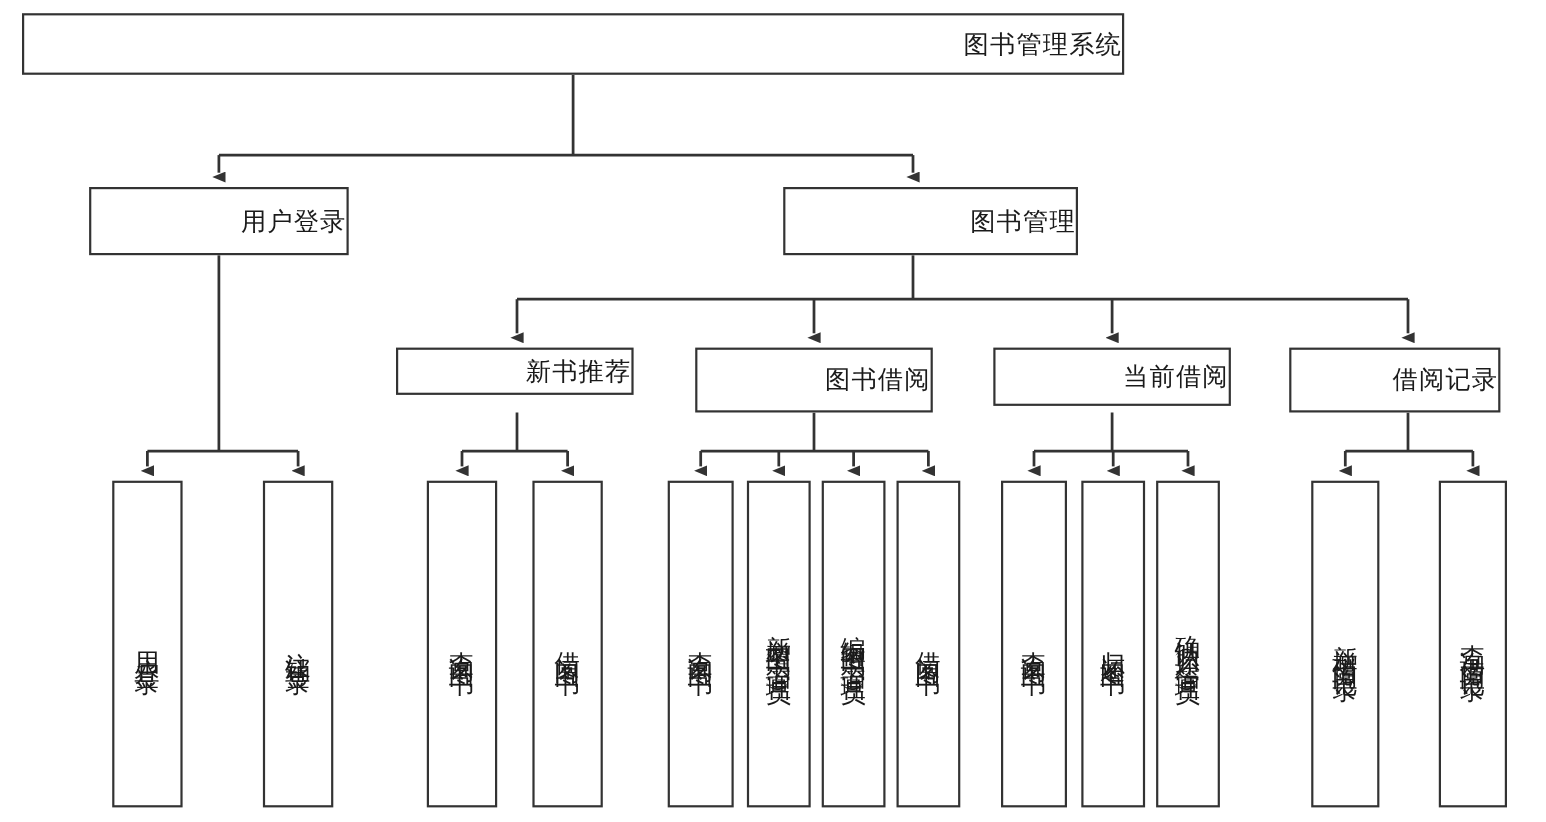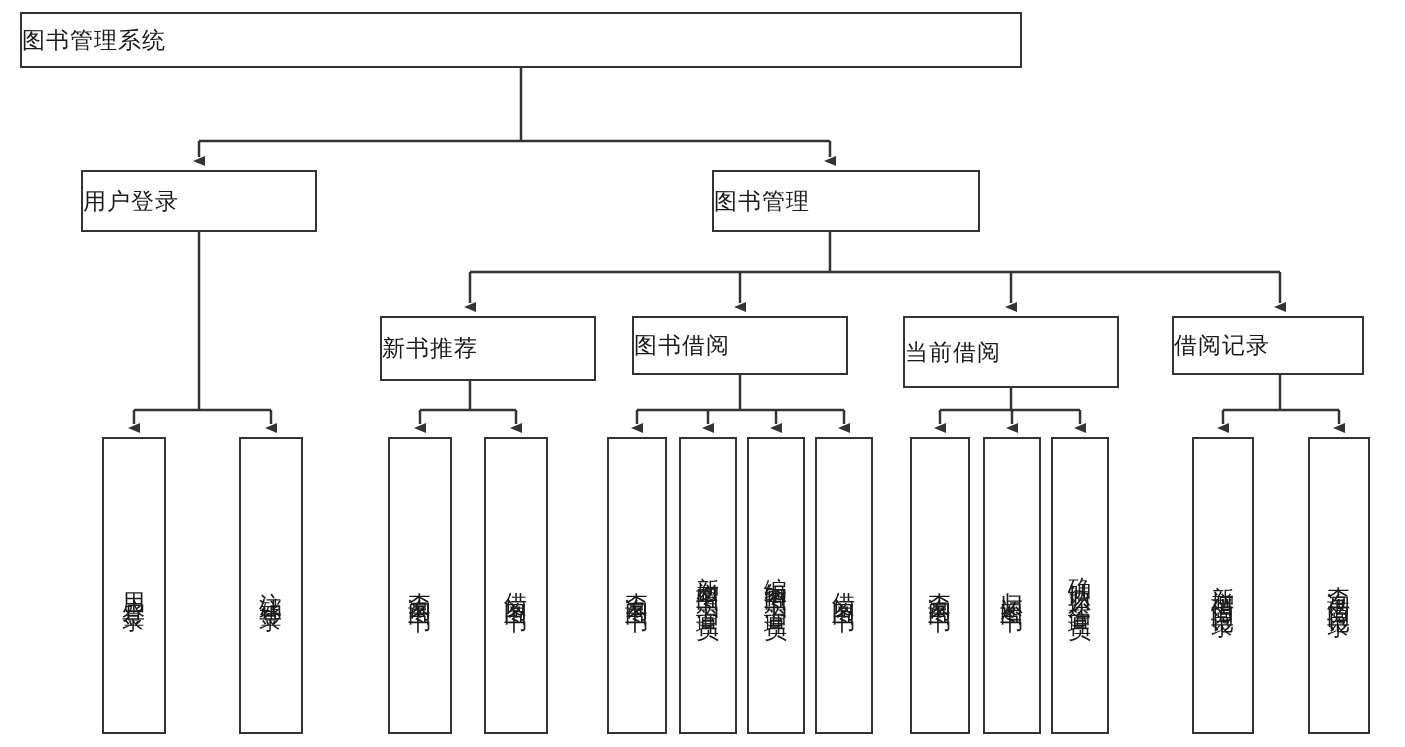--- a/index.html
+++ b/index.html
@@ -24,21 +24,21 @@
     width: 1405px;
     height: 747px;
   }
   .node {
     position: absolute;
     box-sizing: border-box;
     border: 2.5px solid #333333;
     background: #ffffff;
     display: flex;
     align-items: center;
-    justify-content: flex-start;
+    justify-content: flex-end;
     color: #1a1a1a;
   }
   .node-h .node-label {
     font-size: 23px;
     line-height: 1.25;
     letter-spacing: 1px;
     white-space: nowrap;
   }
   .node-v {
     align-items: center;
@@ -112,27 +112,27 @@
   <div id="node-layer">
       <div class="node node-h" style="left: 20px; top: 12px; width: 1002px; height: 56px;">
         <span class="node-label">图书管理系统</span>
       </div>
       <div class="node node-h" style="left: 81px; top: 170px; width: 236px; height: 62px;">
         <span class="node-label">用户登录</span>
       </div>
       <div class="node node-h" style="left: 712px; top: 170px; width: 268px; height: 62px;">
         <span class="node-label">图书管理</span>
       </div>
-      <div class="node node-h" style="left: 380px; top: 316px; width: 216px; height: 65px;">
+      <div class="node node-h" style="left: 360px; top: 316px; width: 216px; height: 43px;">
         <span class="node-label">新书推荐</span>
       </div>
       <div class="node node-h" style="left: 632px; top: 316px; width: 216px; height: 59px;">
         <span class="node-label">图书借阅</span>
       </div>
-      <div class="node node-h" style="left: 903px; top: 316px; width: 216px; height: 72px;">
+      <div class="node node-h" style="left: 903px; top: 316px; width: 216px; height: 53px;">
         <span class="node-label">当前借阅</span>
       </div>
       <div class="node node-h" style="left: 1172px; top: 316px; width: 192px; height: 59px;">
         <span class="node-label">借阅记录</span>
       </div>
       <div class="node node-v" style="left: 102px; top: 437px; width: 64px; height: 297px;">
         <span class="node-label">用户登录</span>
       </div>
       <div class="node node-v" style="left: 239px; top: 437px; width: 64px; height: 297px;">
         <span class="node-label">注销登录</span>

